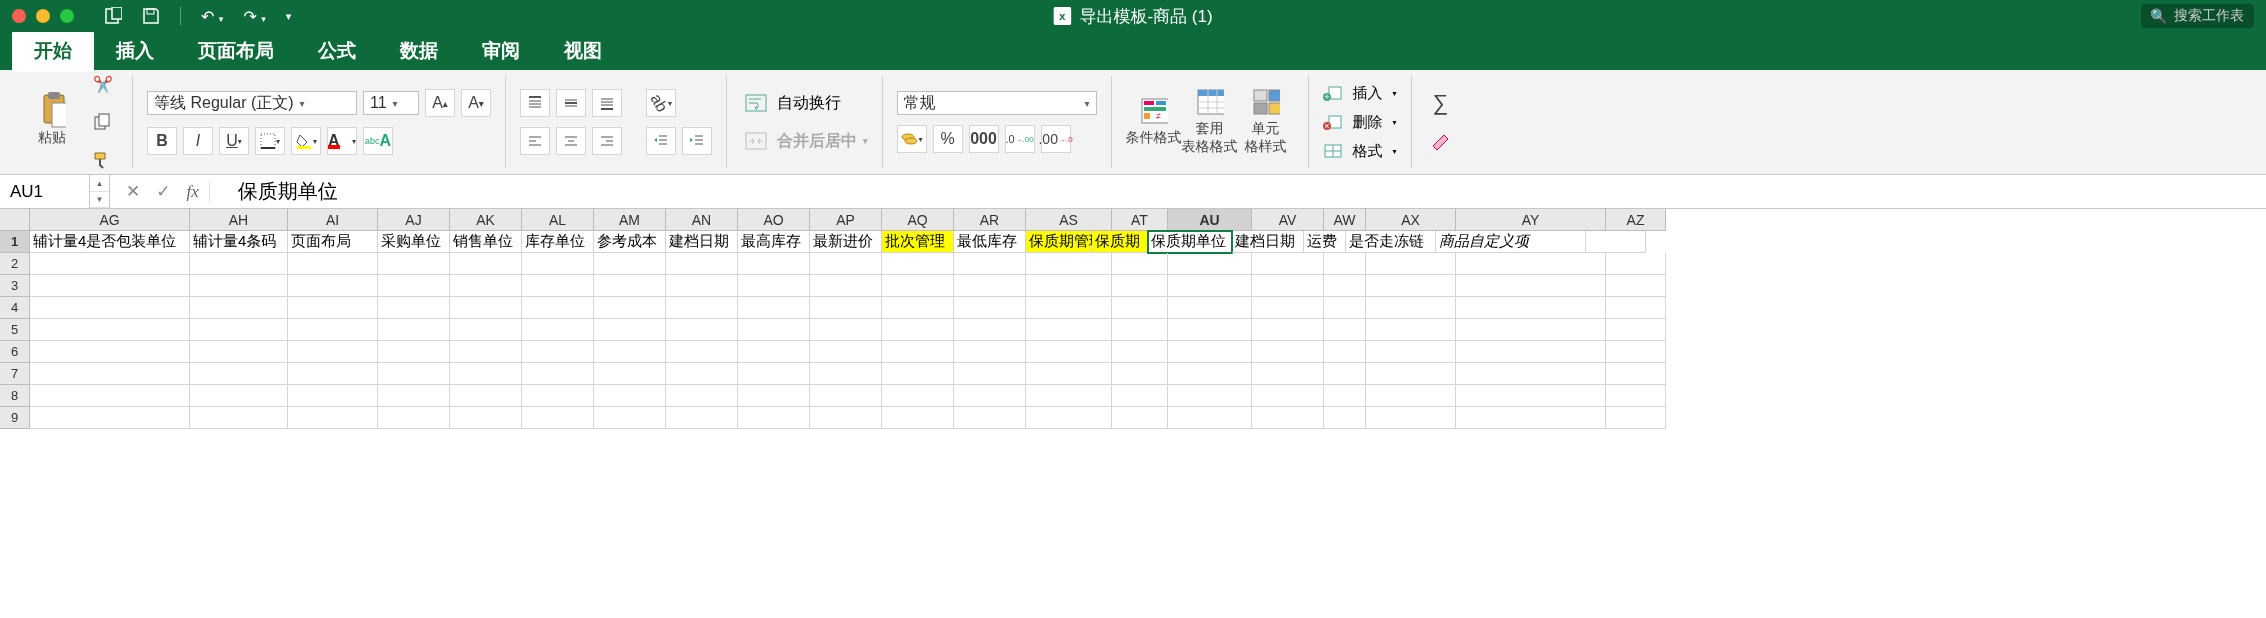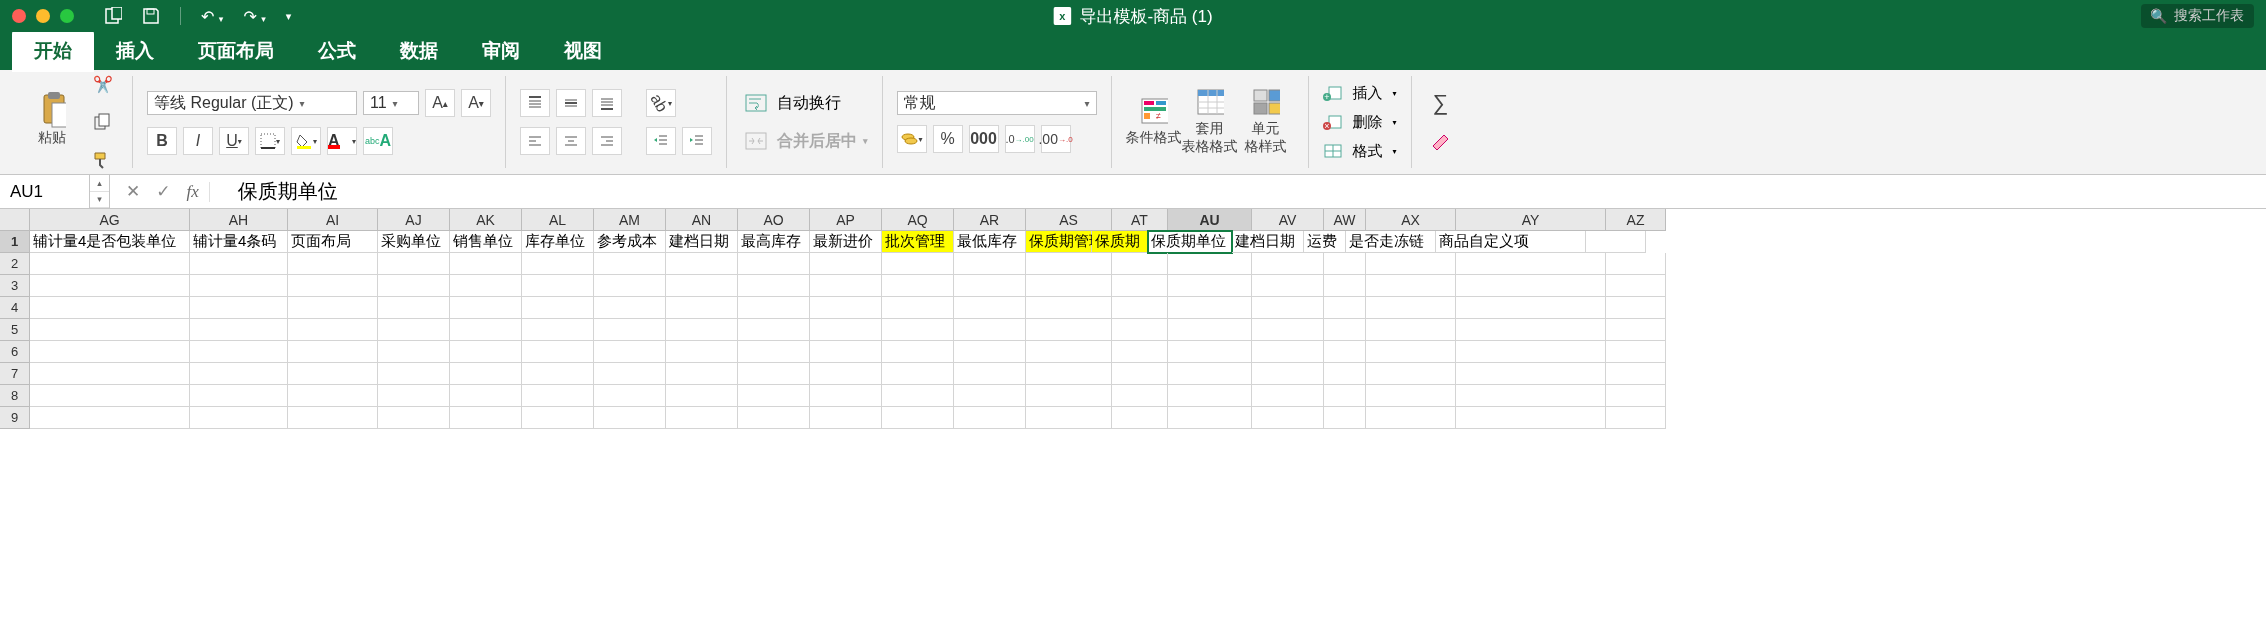--- a/index.html
+++ b/index.html
@@ -488,21 +488,21 @@
           <div class="cell" style="width: 72px;">最高库存</div>
           <div class="cell" style="width: 72px;">最新进价</div>
           <div class="cell hi" style="width: 72px;">批次管理</div>
           <div class="cell" style="width: 72px;">最低库存</div>
           <div class="cell hi" style="width: 66px;">保质期管理</div>
           <div class="cell hi" style="width: 56px;">保质期</div>
           <div class="cell sel" style="width: 84px;">保质期单位</div>
           <div class="cell" style="width: 72px;">建档日期</div>
           <div class="cell" style="width: 42px;">运费</div>
           <div class="cell" style="width: 90px;">是否走冻链</div>
-          <div class="cell" style="width: 150px;">商品自定义项</div>
+          <div class="cell" style="width: 150px; font-style: italic;">商品自定义项</div>
           <div class="cell" style="width: 60px;"></div>
         </div>
       </div>
       <div class="datarow">
         <div class="rowh">2</div>
         <div class="cellrow">
           <div class="cell" style="width: 160px;"></div>
           <div class="cell" style="width: 98px;"></div>
           <div class="cell" style="width: 90px;"></div>
           <div class="cell" style="width: 72px;"></div>

